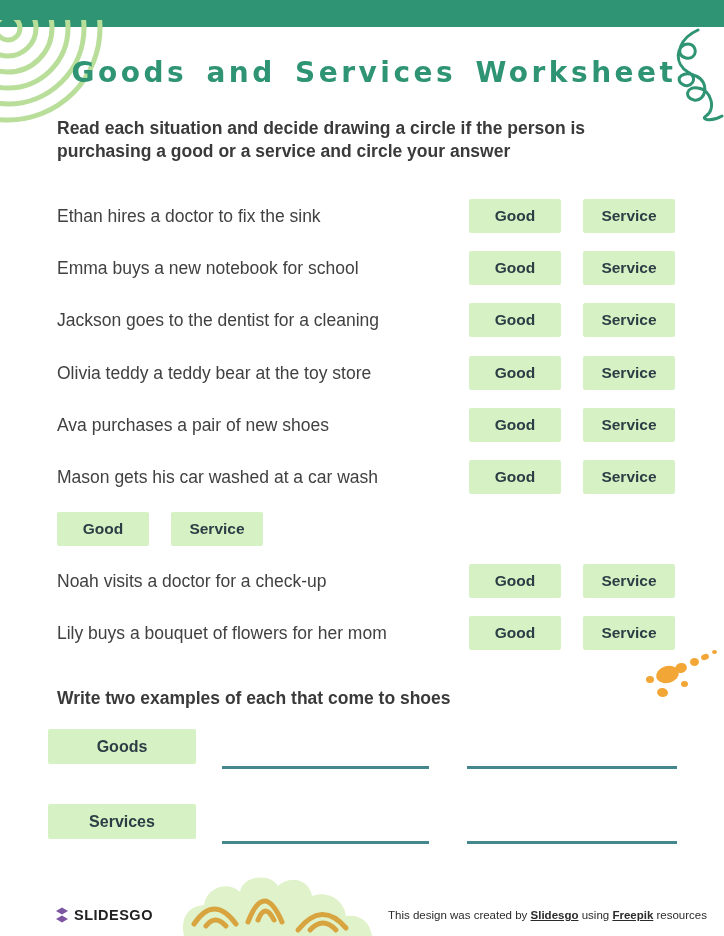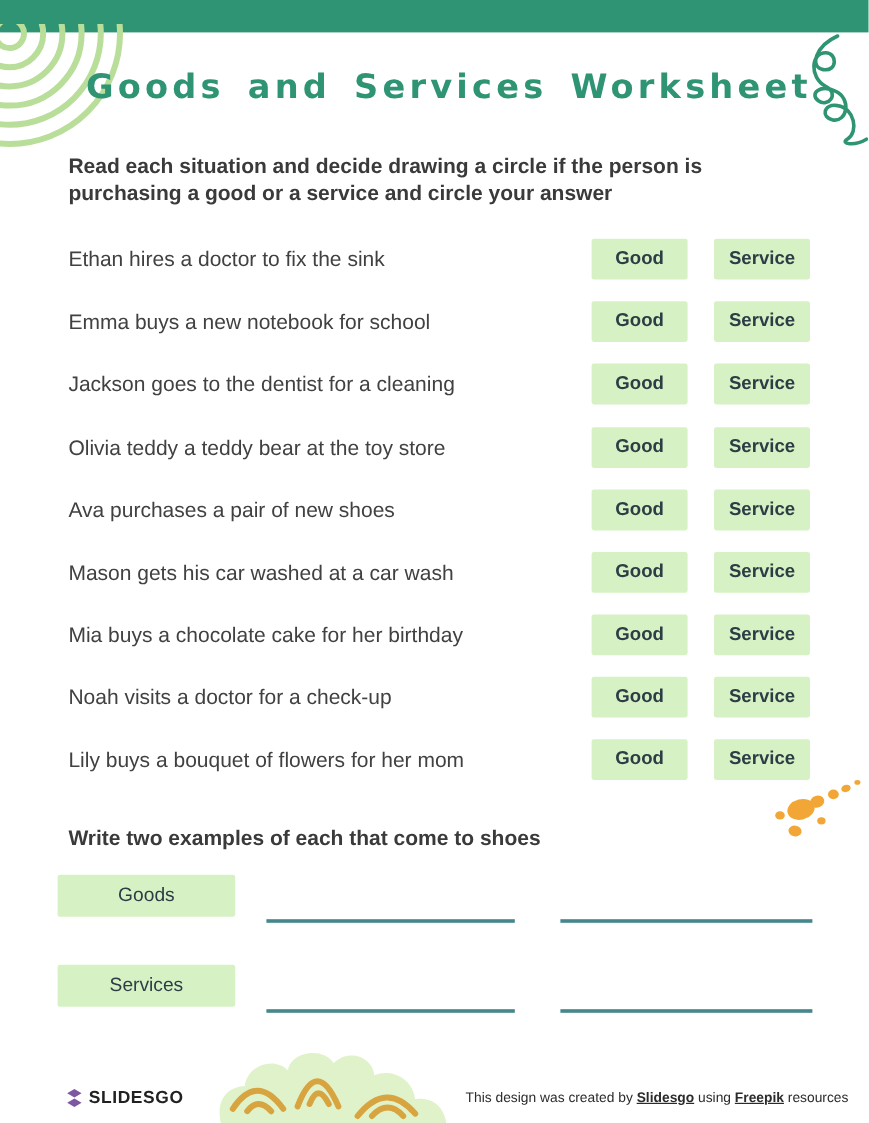--- a/index.html
+++ b/index.html
@@ -9,42 +9,42 @@
   }
   .topbar{position:absolute;left:0;top:0;width:724px;height:27px;background:#2e9473;}
   .circles-deco{position:absolute;left:0;top:20px;}
   .swirl-deco{position:absolute;left:662px;top:28px;}
   .title{
     position:absolute;left:0;top:56px;width:724px;text-align:center;
     font-family:"DejaVu Sans",sans-serif;font-weight:700;font-size:28px;
     letter-spacing:3.5px;word-spacing:6px;color:#2e9473;padding-left:12px;
   }
   .instructions{
-    position:absolute;left:57px;top:127px;width:578px;
+    position:absolute;left:57px;top:117px;width:578px;
     font-weight:700;font-size:17.5px;line-height:23px;color:#3a3a3a;
   }
   .row{
     position:absolute;left:57px;width:618px;height:34px;
     display:flex;align-items:center;
   }
   .row .situation{flex:1;font-size:17.5px;color:#414141;}
   .opt-btn{
-    width:80px;height:34px;background:#d6f2c4;border-radius:2px;
+    width:92px;height:34px;background:#d6f2c4;border-radius:2px;
     display:flex;align-items:center;justify-content:center;
     font-weight:700;font-size:15.5px;color:#2e3d45;cursor:pointer;
   }
   .opt-btn.good{margin-right:22px;}
   .examples-heading{
     position:absolute;left:57px;top:688px;
     font-weight:700;font-size:17.5px;color:#3a3a3a;
   }
   .label-box{
     position:absolute;left:48px;width:148px;height:35px;background:#d6f2c4;
     border-radius:2px;display:flex;align-items:center;justify-content:center;
-    font-weight:400;font-size:16px;color:#2e3d45;
+    font-weight:700;font-size:16px;color:#2e3d45;
   }
   .blank{position:absolute;height:3px;background:#44878c;}
   .dot{position:absolute;background:#f2a636;border-radius:50%;}
   .footer-logo{
     position:absolute;left:55px;top:904px;height:22px;
     display:flex;align-items:center;gap:5px;
   }
   .footer-logo .logo-text{
     font-weight:800;font-size:14.5px;letter-spacing:0.5px;color:#212121;
   }
@@ -106,21 +106,20 @@
     <div class="situation">Ava purchases a pair of new shoes</div>
     <div class="opt-btn good">Good</div>
     <div class="opt-btn">Service</div>
   </div>
   <div class="row" style="top:460px">
     <div class="situation">Mason gets his car washed at a car wash</div>
     <div class="opt-btn good">Good</div>
     <div class="opt-btn">Service</div>
   </div>
   <div class="row" style="top:512px">
-    <div class="situation">Mia buys a chocolate cake for her birthday</div>
     <div class="opt-btn good">Good</div>
     <div class="opt-btn">Service</div>
   </div>
   <div class="row" style="top:564px">
     <div class="situation">Noah visits a doctor for a check-up</div>
     <div class="opt-btn good">Good</div>
     <div class="opt-btn">Service</div>
   </div>
   <div class="row" style="top:616px">
     <div class="situation">Lily buys a bouquet of flowers for her mom</div>

